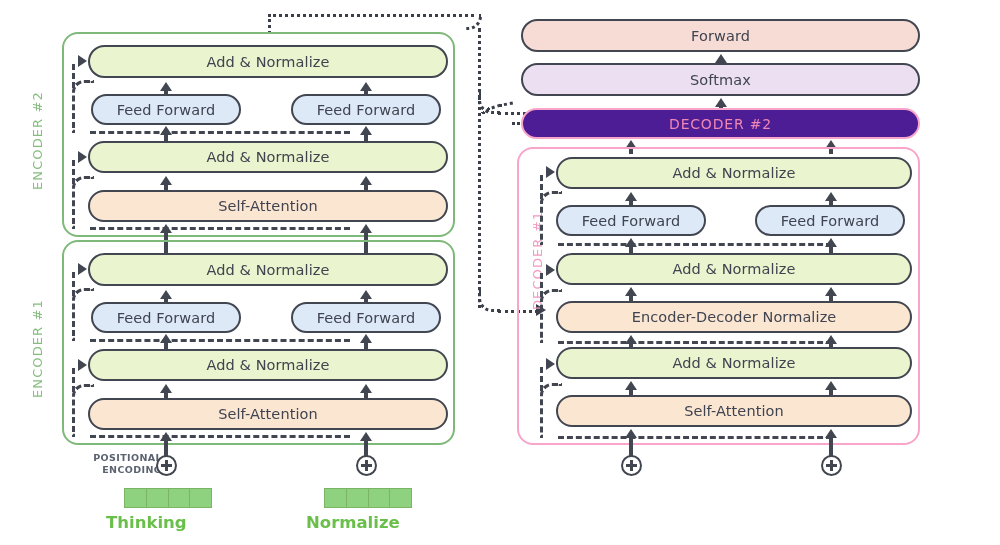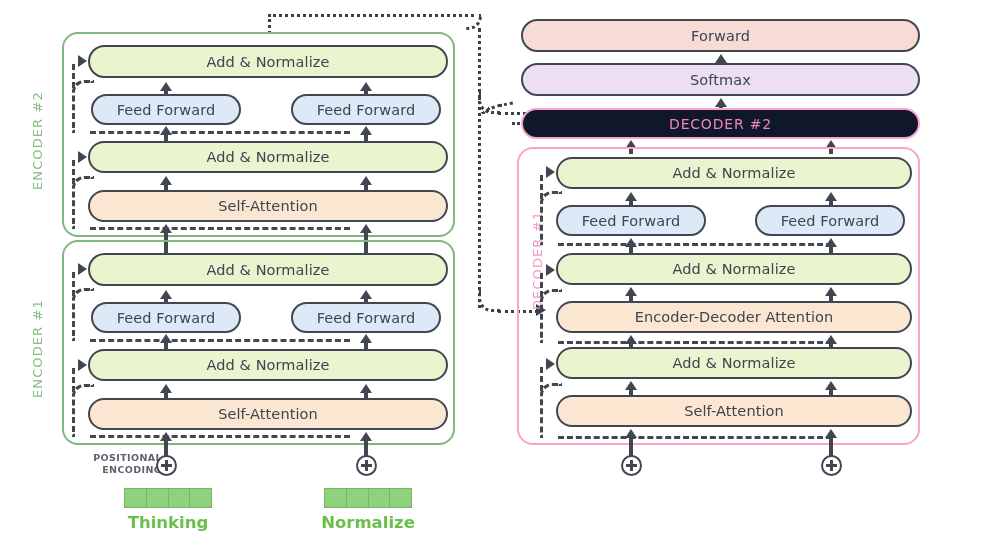--- a/index.html
+++ b/index.html
@@ -16,21 +16,21 @@
     font-size:14.5px;
     color:#3f4450;
     letter-spacing:.1px;
     white-space:nowrap;
   }
   .pill.addnorm{background:#eaf4ce;}
   .pill.ff{background:#dde9f7;}
   .pill.attn{background:#fbe6d2;}
   .pill.softmax{background:#f7dbd5;}
   .pill.linear{background:#ecdff1;}
-  .pill.dec2{background:#0f172a;border:2.5px solid #f9a5ca;color:#f186b4;font-size:14px;letter-spacing:.8px;}
+  .pill.dec2{background:#4c1d95;border:2.5px solid #f9a5ca;color:#f186b4;font-size:14px;letter-spacing:.8px;}
 
   
   .boxcontainer{
     position:absolute;box-sizing:border-box;
     border-radius:16px;background:transparent;
   }
   .enc-box{border:2px solid #7fb97a;}
   .dec-box{border:2.5px solid #f9a5ca;}
 
   
@@ -97,21 +97,21 @@
 
   
   .embed{
     position:absolute;display:flex;box-sizing:border-box;
     border:1.6px solid #7bb563;background:#8ed17e;
   }
   .embed .cell{flex:1;border-right:1.6px solid #7bb563;}
   .embed .cell:last-child{border-right:none;}
   .xlabel{position:absolute;font-size:14px;font-weight:bold;color:#6abf4b;margin-left:24px;}
   .xlabel sub{font-size:10px;}
-  .wordlabel{position:absolute;font-size:16.5px;font-weight:bold;color:#6abf4b;text-align:center;}
+  .wordlabel{position:absolute;font-size:16.5px;font-weight:bold;color:#6abf4b;text-align:left;}
 </style>
 </head>
 <body>
 
 <div id="stage">
 
   <div class="dot-corner-tl-wrap">
     <div class="dotseg-v" style="left:268px;top:14px;height:20px;"></div>
     <div class="dotseg-h" style="left:268px;top:14px;width:206px;"></div>
     <div class="dot-corner-br" style="left:466px;top:14px;width:16px;height:16px;"></div>
@@ -360,21 +360,21 @@
 
   <div class="varrow" style="left:631px;top:287px;height:16px;">
     <div class="shaft" style="top:8px;height:8px;"></div>
       <div class="head"></div>
     </div>
   <div class="varrow" style="left:831px;top:287px;height:16px;">
     <div class="shaft" style="top:8px;height:8px;"></div>
       <div class="head"></div>
     </div>
 
-  <div class="pill attn" style="left:556px;top:301px;width:356px;height:32px;">Encoder-Decoder Attention</div>
+  <div class="pill attn" style="left:556px;top:301px;width:356px;height:32px;">Encoder-Decoder Normalize</div>
 
   <div class="varrow" style="left:631px;top:335px;height:16px;">
     <div class="shaft" style="top:8px;height:8px;"></div>
       <div class="head"></div>
     </div>
   <div class="varrow" style="left:831px;top:335px;height:16px;">
     <div class="shaft" style="top:8px;height:8px;"></div>
       <div class="head"></div>
     </div>
 

